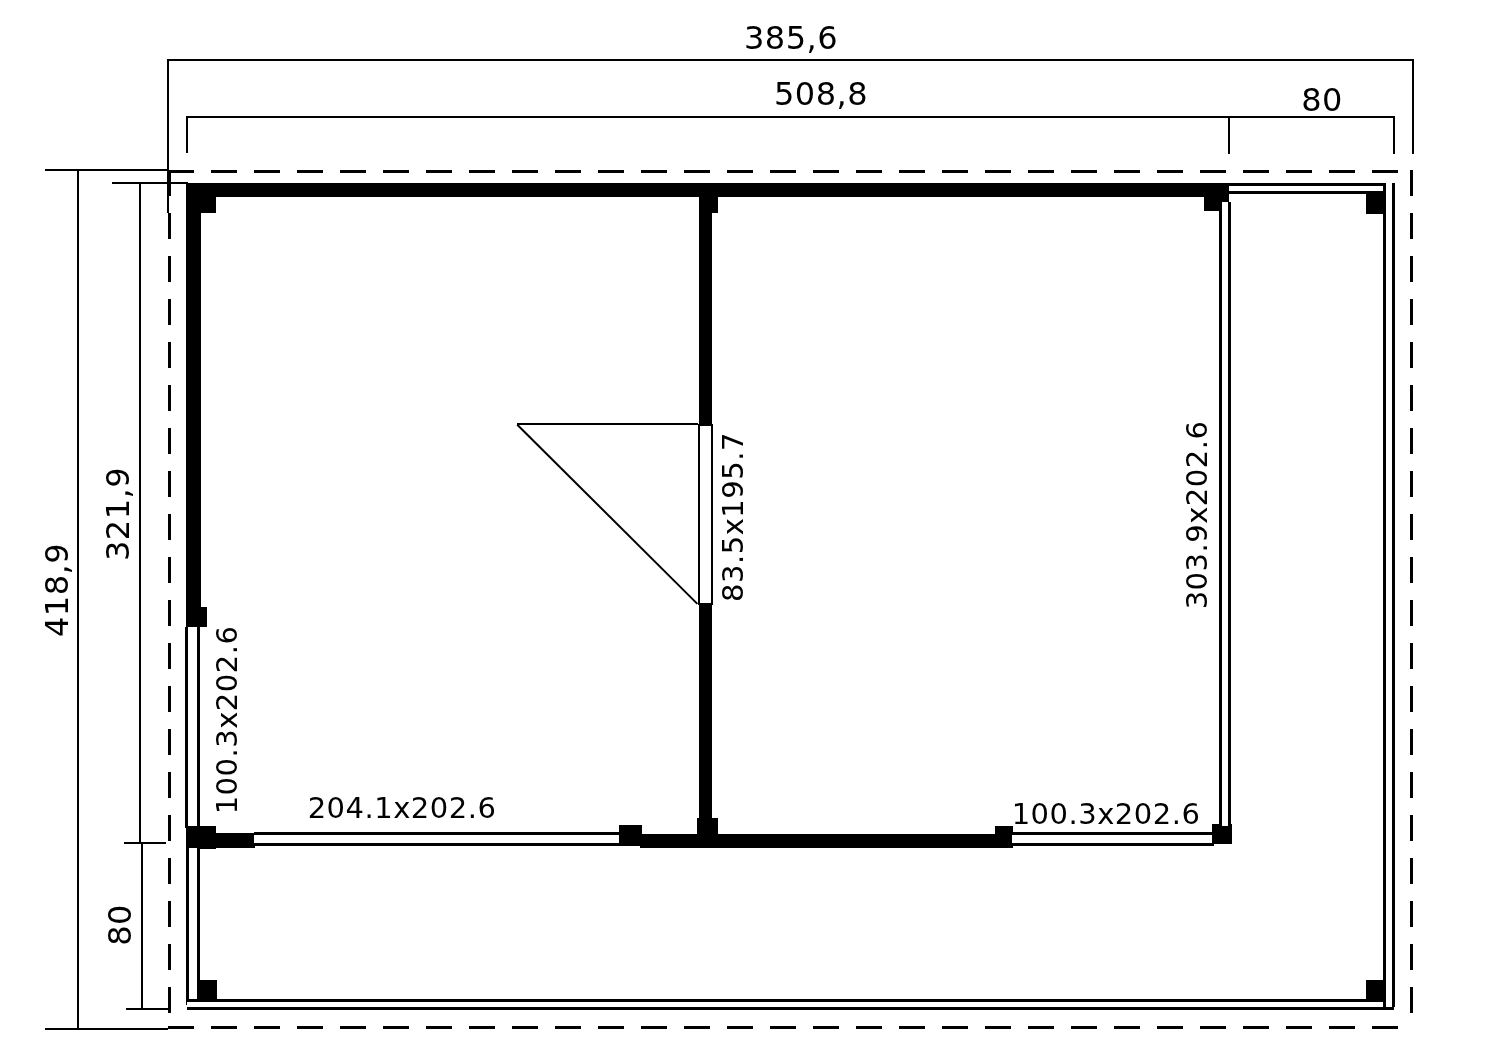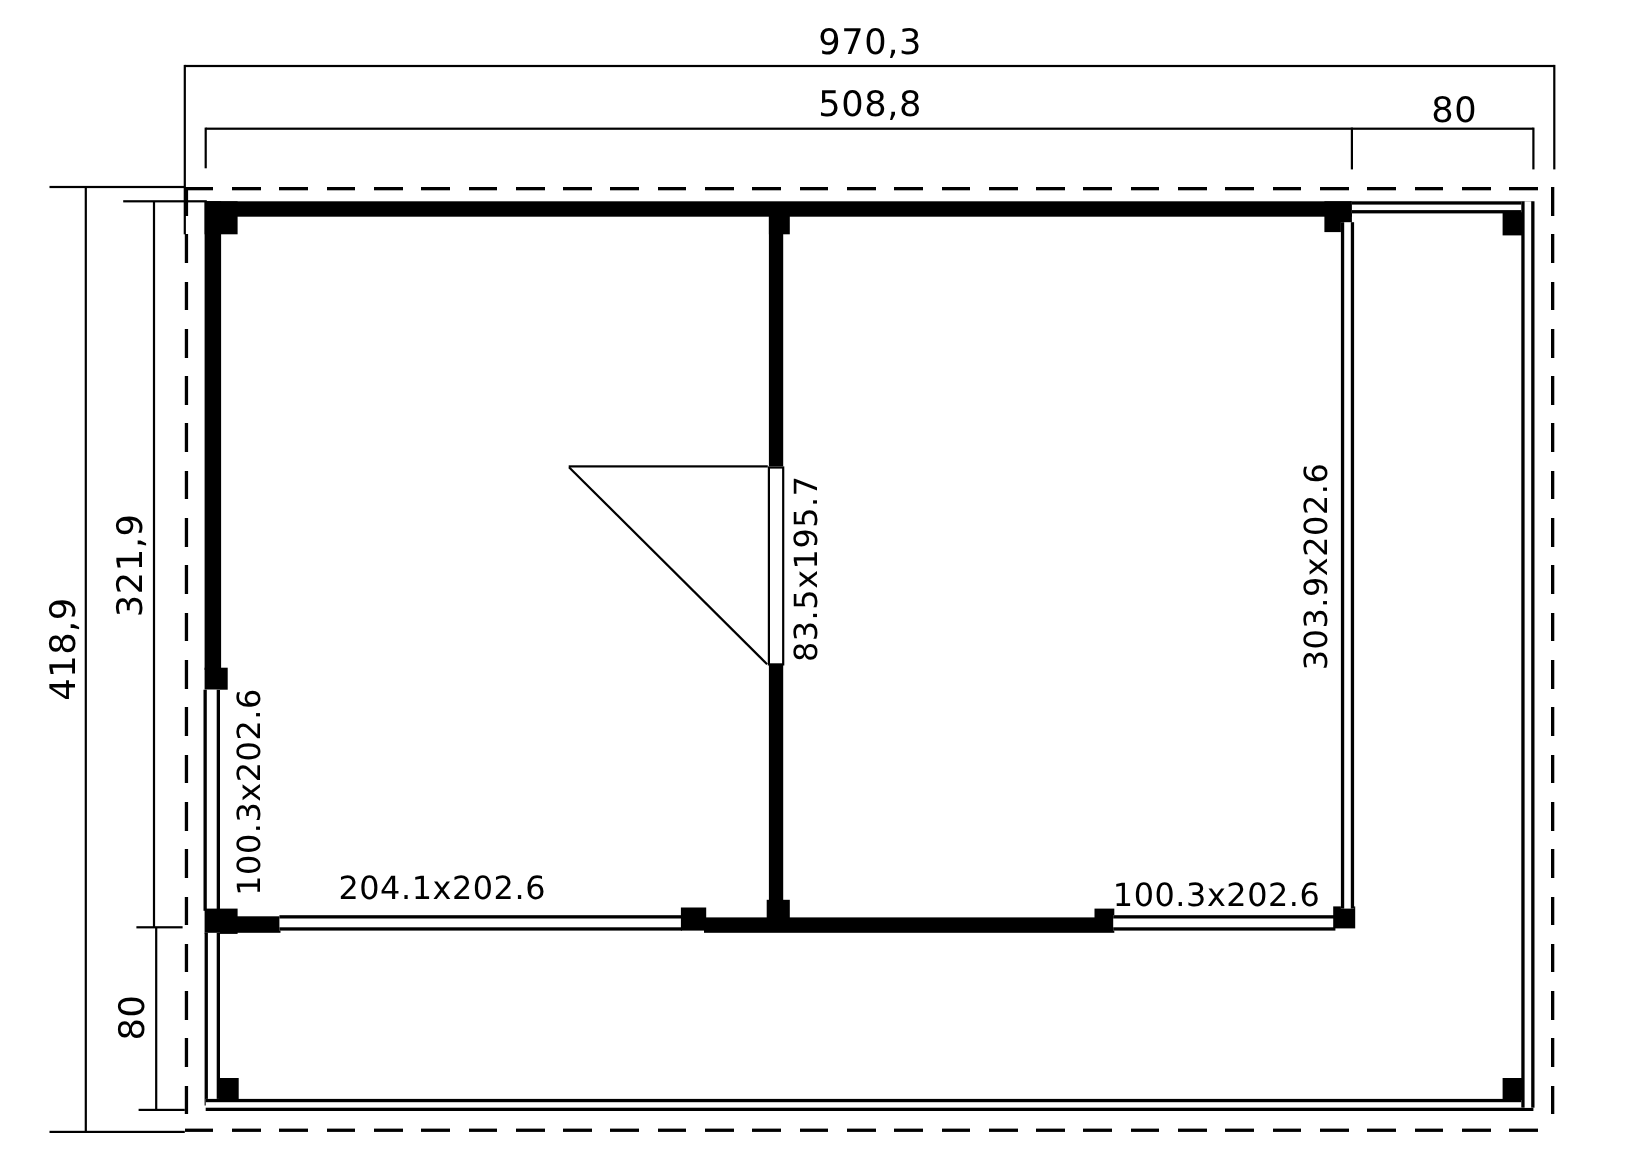--- a/index.html
+++ b/index.html
@@ -30,26 +30,26 @@
   .diag{position:absolute;height:2px;background:#000;transform-origin:0 0;}
 </style>
 </head>
 <body>
 
 <div id="plan">
 
   <div class="ln" style="left:168px;top:59px;width:1245px;height:2px;"></div>
   <div class="ln" style="left:167px;top:59px;width:2px;height:154px;"></div>
   <div class="ln" style="left:1412px;top:59px;width:2px;height:95px;"></div>
-  <div class="lbl dim" style="left:791px;top:38px;">970,3</div>
+  <div class="lbl dim" style="left:791px;top:38px;">385,6</div>
 
   <div class="ln" style="left:187px;top:116px;width:1042px;height:2px;"></div>
   <div class="ln" style="left:186px;top:116px;width:2px;height:37px;"></div>
   <div class="ln" style="left:1228px;top:116px;width:2px;height:38px;"></div>
-  <div class="lbl dim" style="left:791px;top:94px;">508,8</div>
+  <div class="lbl dim" style="left:821px;top:94px;">508,8</div>
 
   <div class="ln" style="left:1229px;top:116px;width:165px;height:2px;"></div>
   <div class="ln" style="left:1393px;top:116px;width:2px;height:38px;"></div>
   <div class="lbl dim" style="left:1322px;top:100px;">80</div>
 
   <div class="ln" style="left:77px;top:170px;width:2px;height:859px;"></div>
   <div class="ln" style="left:45px;top:169px;width:123px;height:2px;"></div>
   <div class="ln" style="left:45px;top:1028px;width:123px;height:2px;"></div>
   <div class="lbl dim v" style="left:57px;top:590px;">418,9</div>
 

